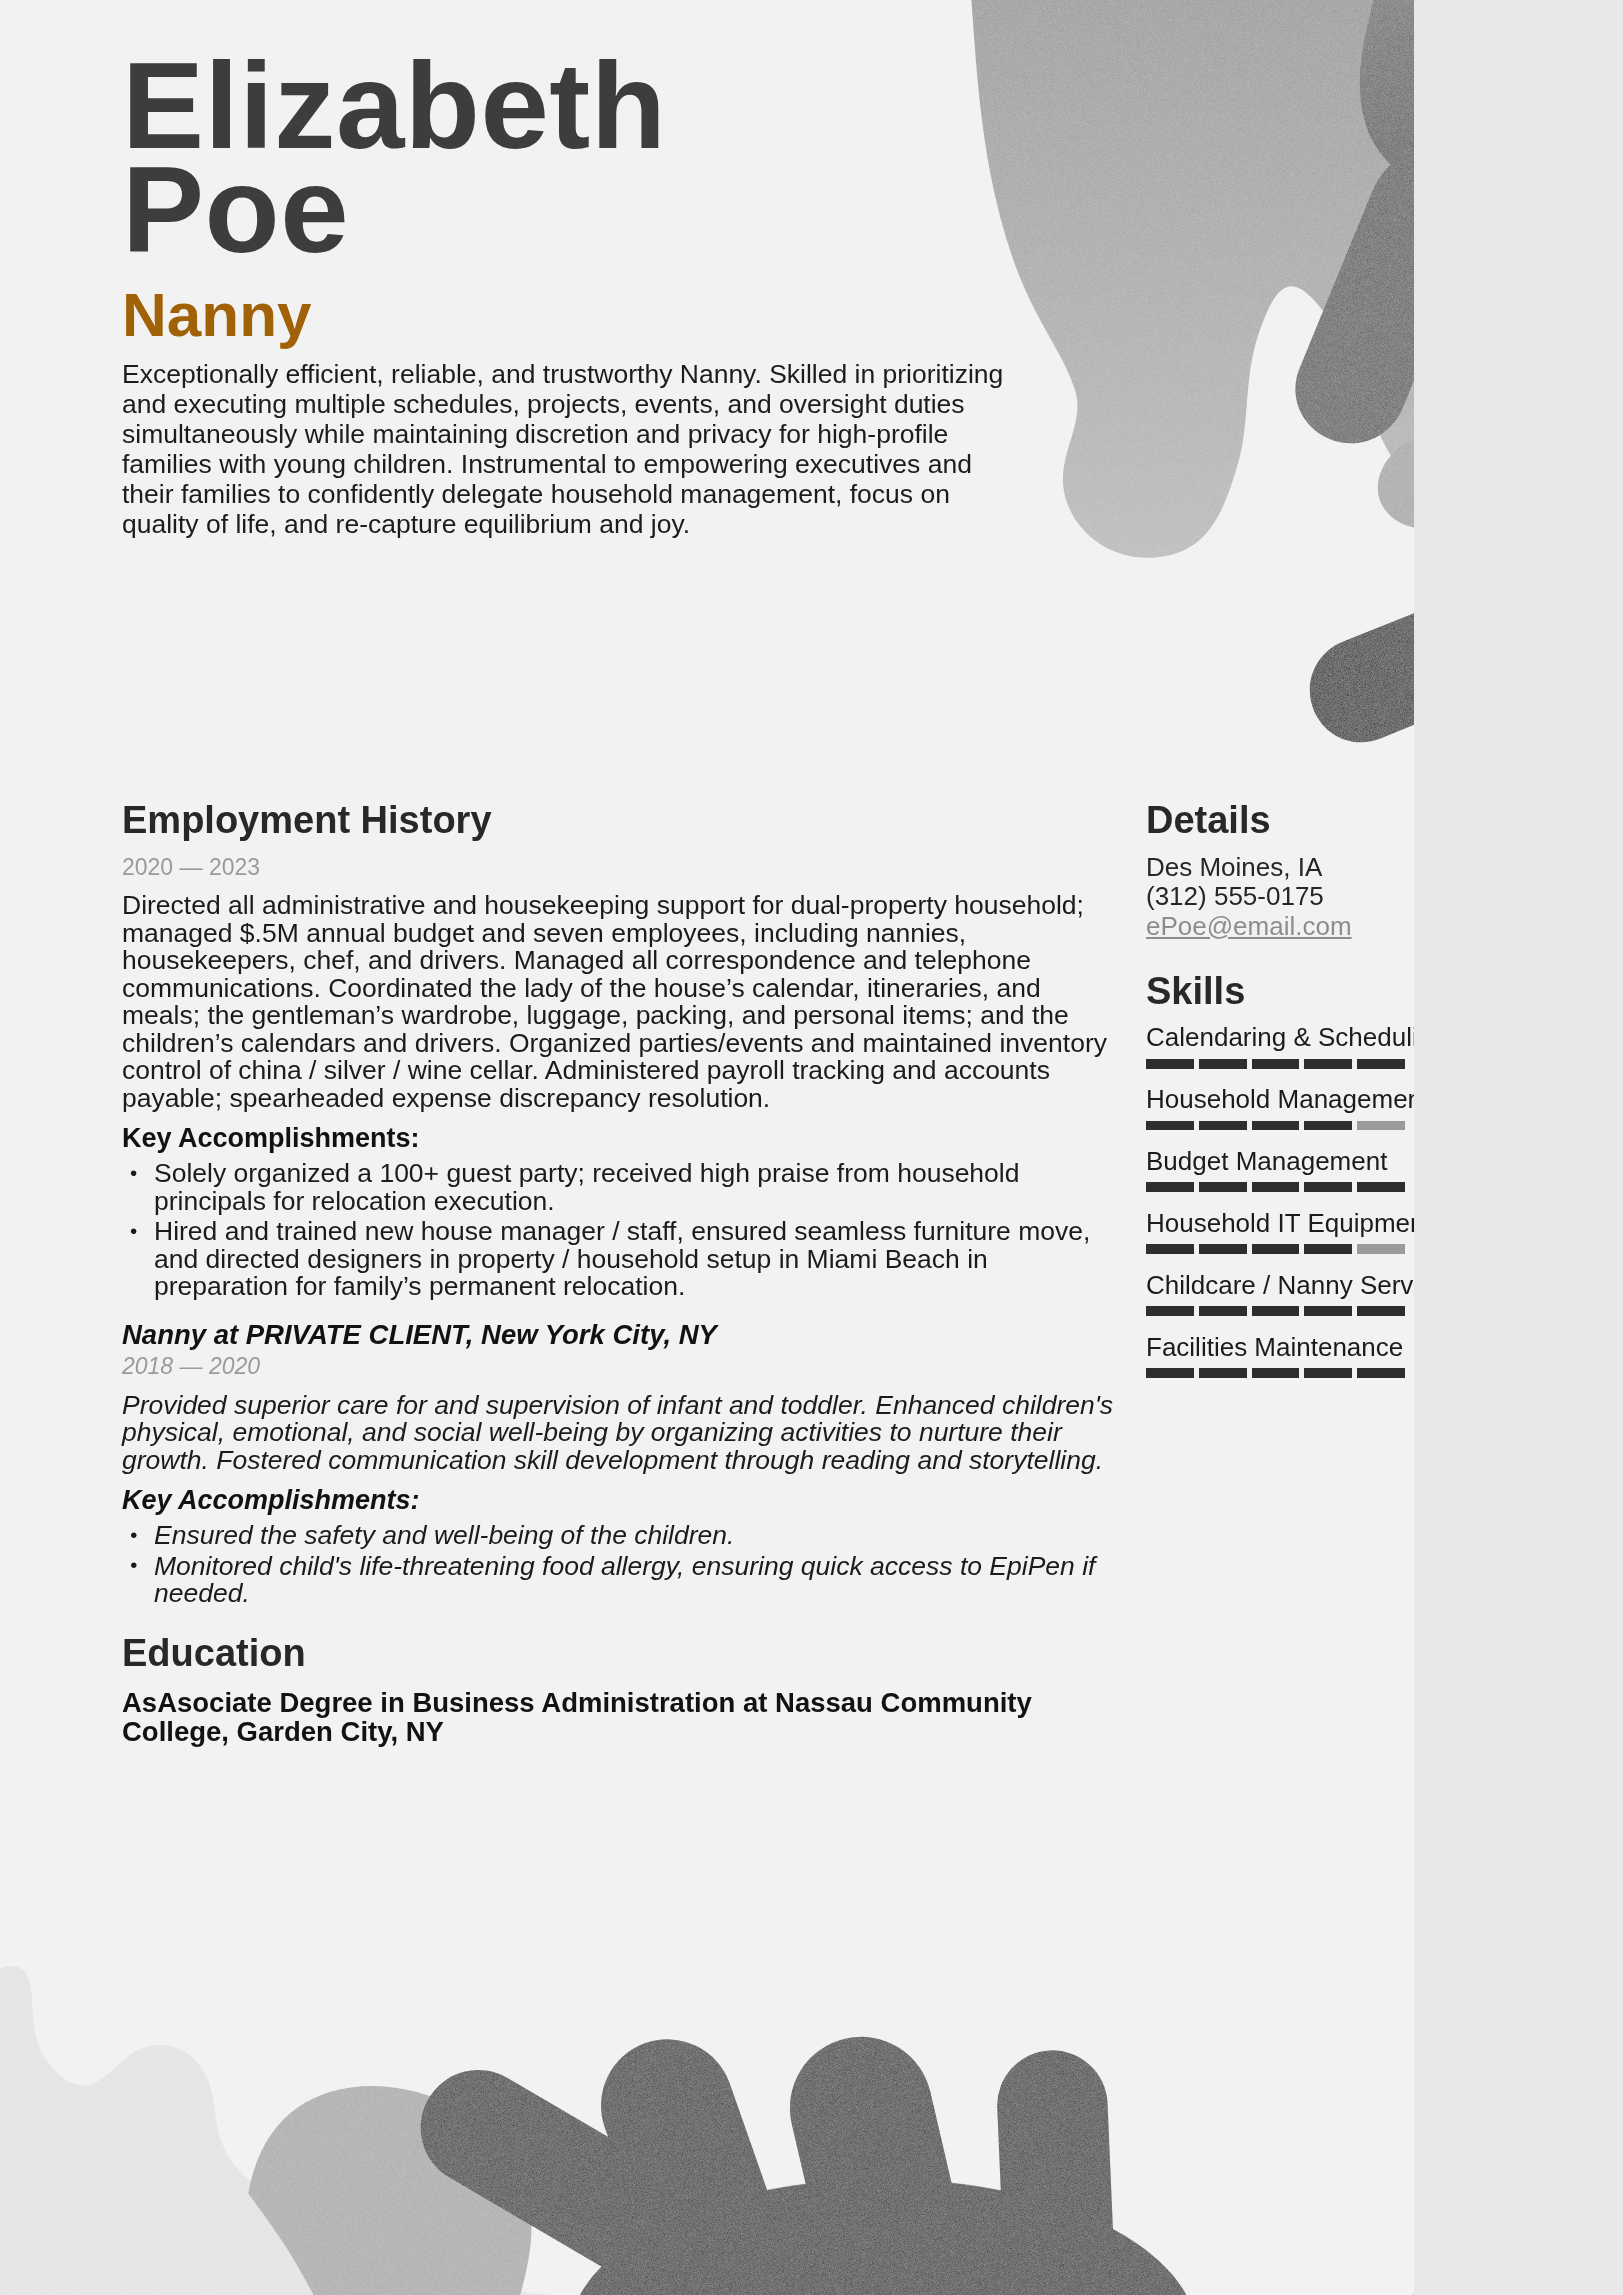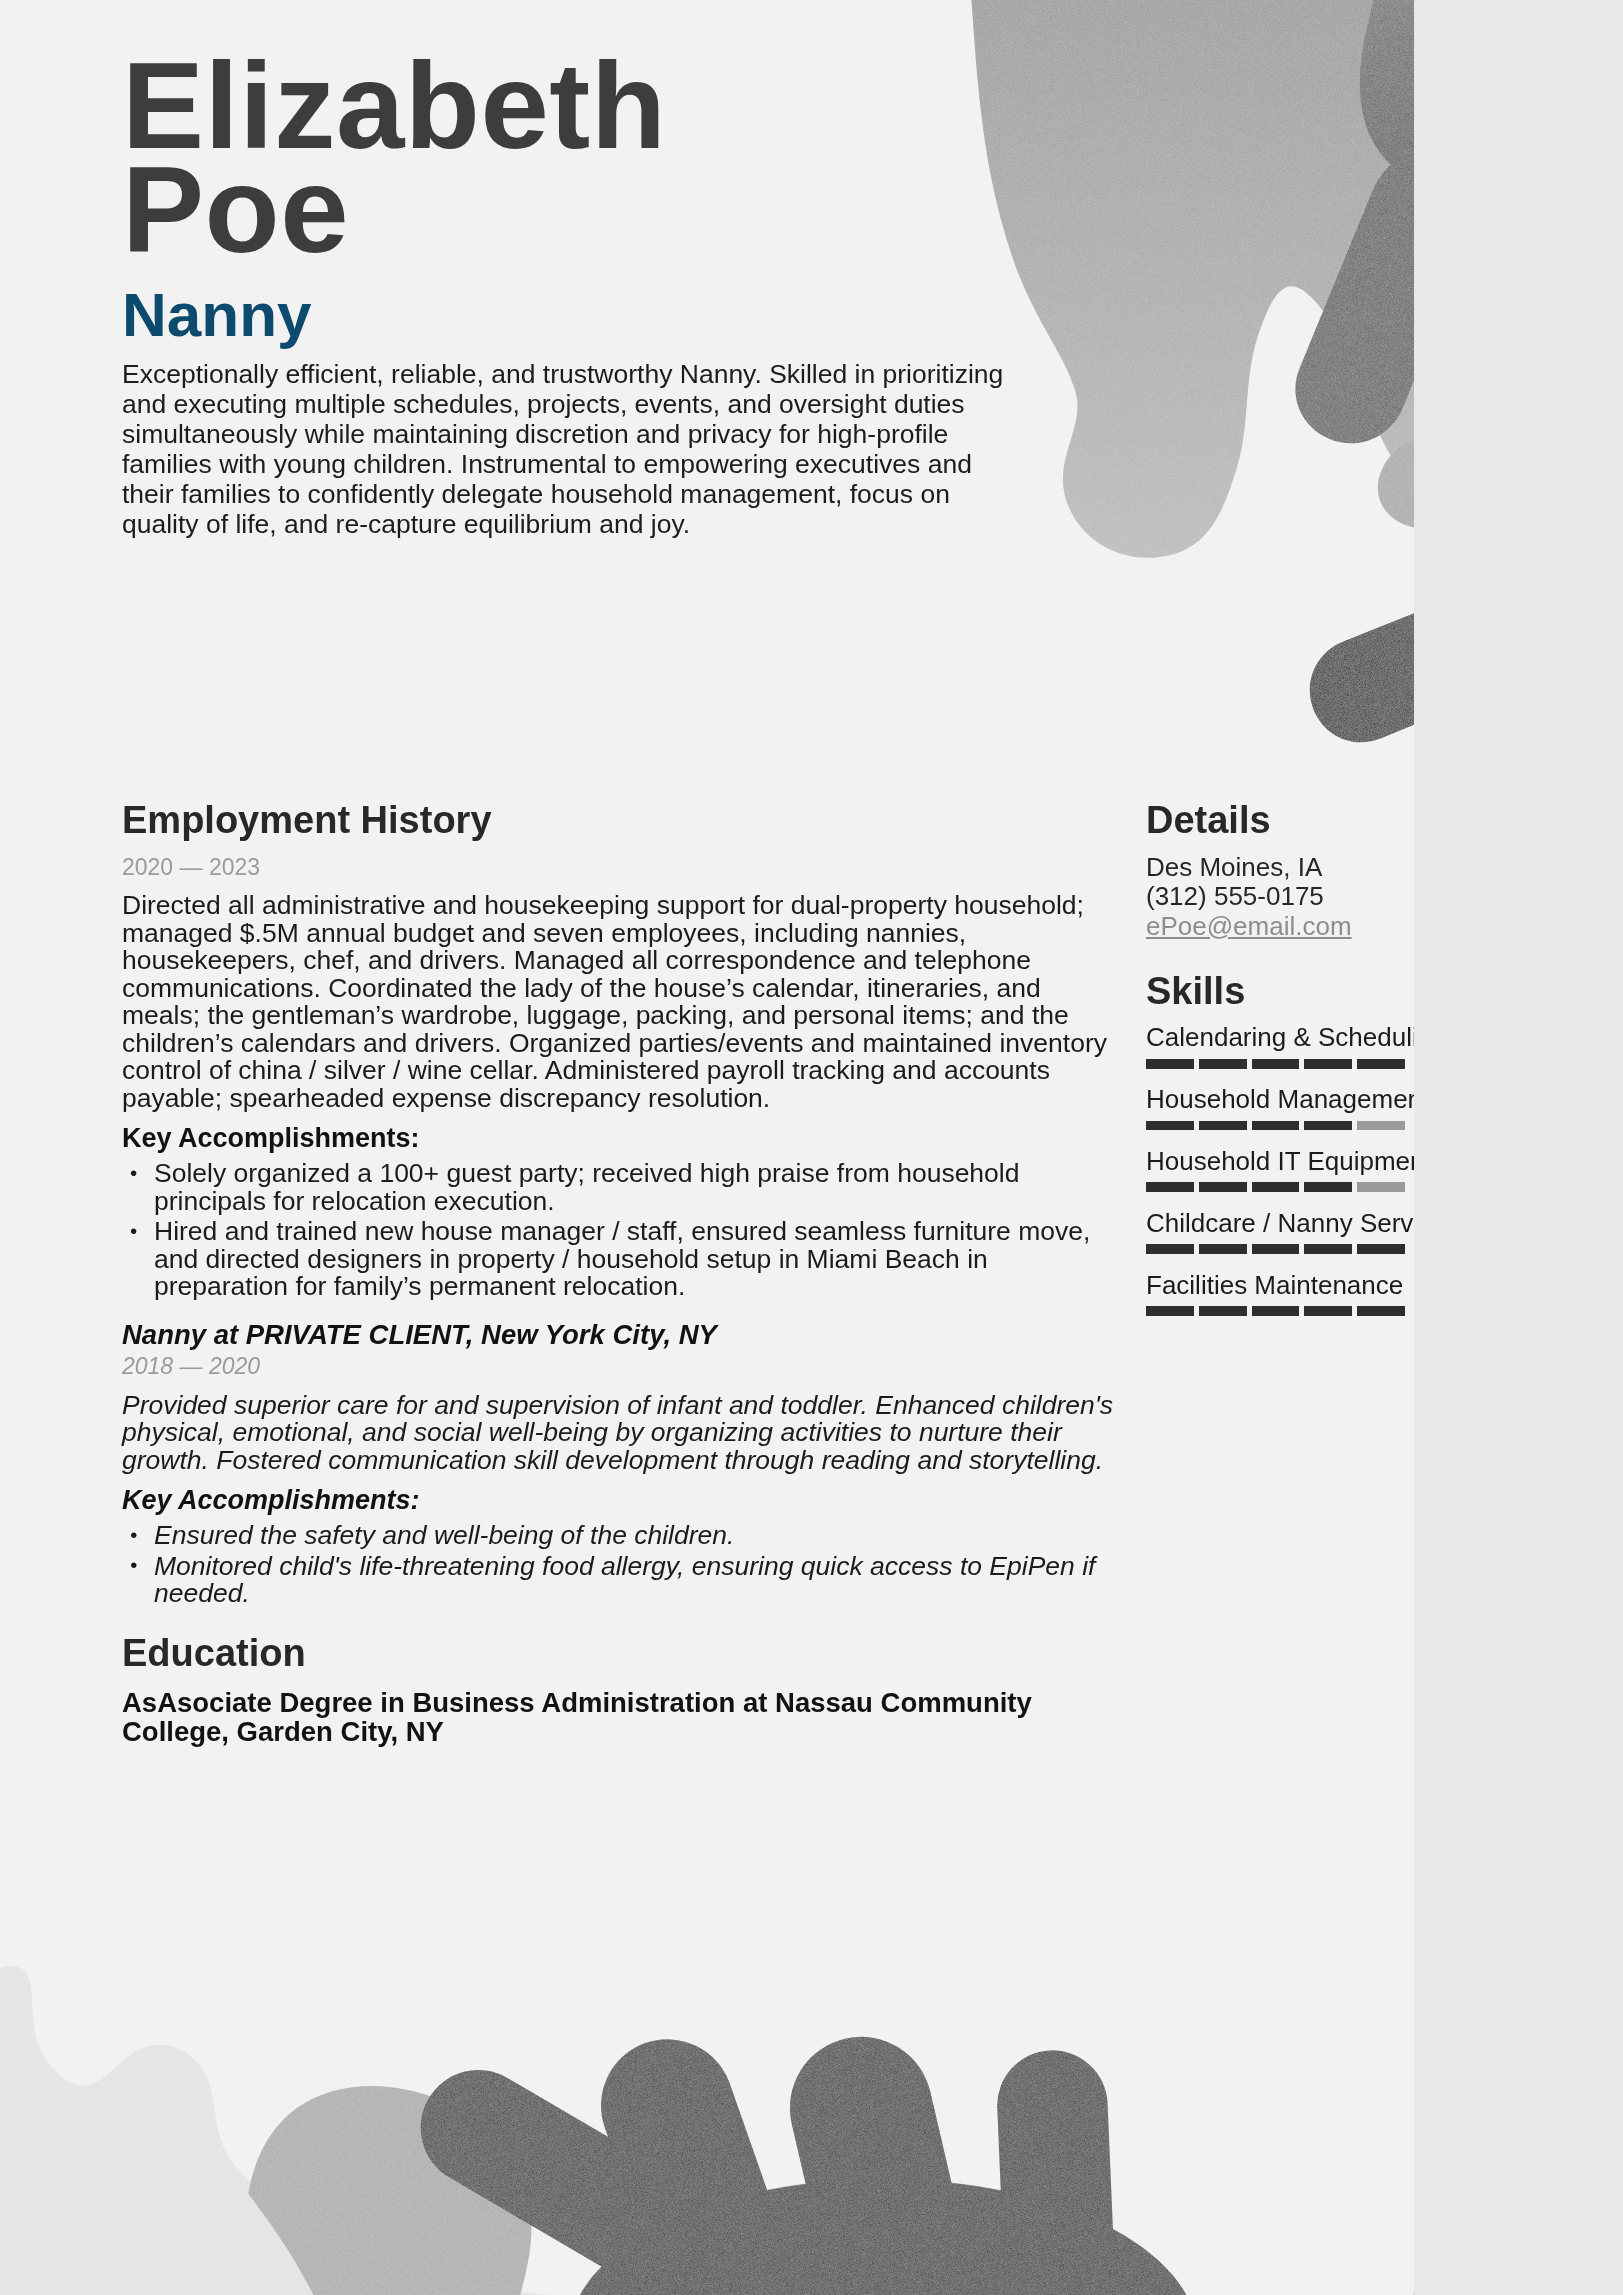--- a/index.html
+++ b/index.html
@@ -7,21 +7,21 @@
     position:relative;width:1414px;height:2295px;overflow:hidden;
     background:#f2f2f2;font-family:"Liberation Sans",sans-serif;
   }
   svg.deco{position:absolute;display:block;pointer-events:none;}
   .deco-top{left:834px;top:0;}
   .deco-midright{left:1398px;top:1040px;}
   .deco-bottom{left:0;top:1816px;}
 
   .header{position:absolute;left:122px;top:54px;width:1018px;z-index:2;}
   .name{margin:0;font-weight:bold;font-size:123px;line-height:104px;color:#3d3d3d;letter-spacing:0.5px;}
-  .role{margin:20.6px 0 0;font-weight:bold;font-size:62px;line-height:64px;color:#0c4a6e;}
+  .role{margin:20.6px 0 0;font-weight:bold;font-size:62px;line-height:64px;color:#a16207;}
   .summary{margin:12.8px 0 0;font-size:26.5px;line-height:30px;color:#1c1c1c;max-width:883px;}
 
   .main{position:absolute;left:122px;top:799px;width:999px;z-index:2;}
   .section-heading{margin:0 0 12.8px;font-weight:bold;font-size:38px;line-height:43px;color:#282828;}
   .job-title{margin:0 0 4.9px;font-weight:bold;font-size:27.5px;line-height:29.4px;color:#121212;}
   .dates{margin:0 0 11.8px;font-size:23px;line-height:25.5px;color:#9a9a9a;}
   .para{margin:0;font-size:26.5px;line-height:27.5px;color:#1b1b1b;}
   .key{margin:11.8px 0 6.9px;font-weight:bold;font-size:27px;line-height:29.4px;color:#121212;}
   ul.bullets{list-style:none;margin:0;padding:0;}
   .bullets li{position:relative;padding-left:32px;margin:0 0 2.9px;font-size:26.5px;line-height:27.5px;color:#1b1b1b;}
@@ -191,20 +191,30 @@
         <div class="skill-name">Household Management</div>
         <div class="skill-bar">
             <div class="seg filled"></div>
             <div class="seg filled"></div>
             <div class="seg filled"></div>
             <div class="seg filled"></div>
             <div class="seg"></div>
           </div>
       </div>
       <div class="skill">
+        <div class="skill-name">Budget Management</div>
+        <div class="skill-bar">
+            <div class="seg filled"></div>
+            <div class="seg filled"></div>
+            <div class="seg filled"></div>
+            <div class="seg filled"></div>
+            <div class="seg filled"></div>
+          </div>
+      </div>
+      <div class="skill">
         <div class="skill-name">Household IT Equipment</div>
         <div class="skill-bar">
             <div class="seg filled"></div>
             <div class="seg filled"></div>
             <div class="seg filled"></div>
             <div class="seg filled"></div>
             <div class="seg"></div>
           </div>
       </div>
       <div class="skill">

